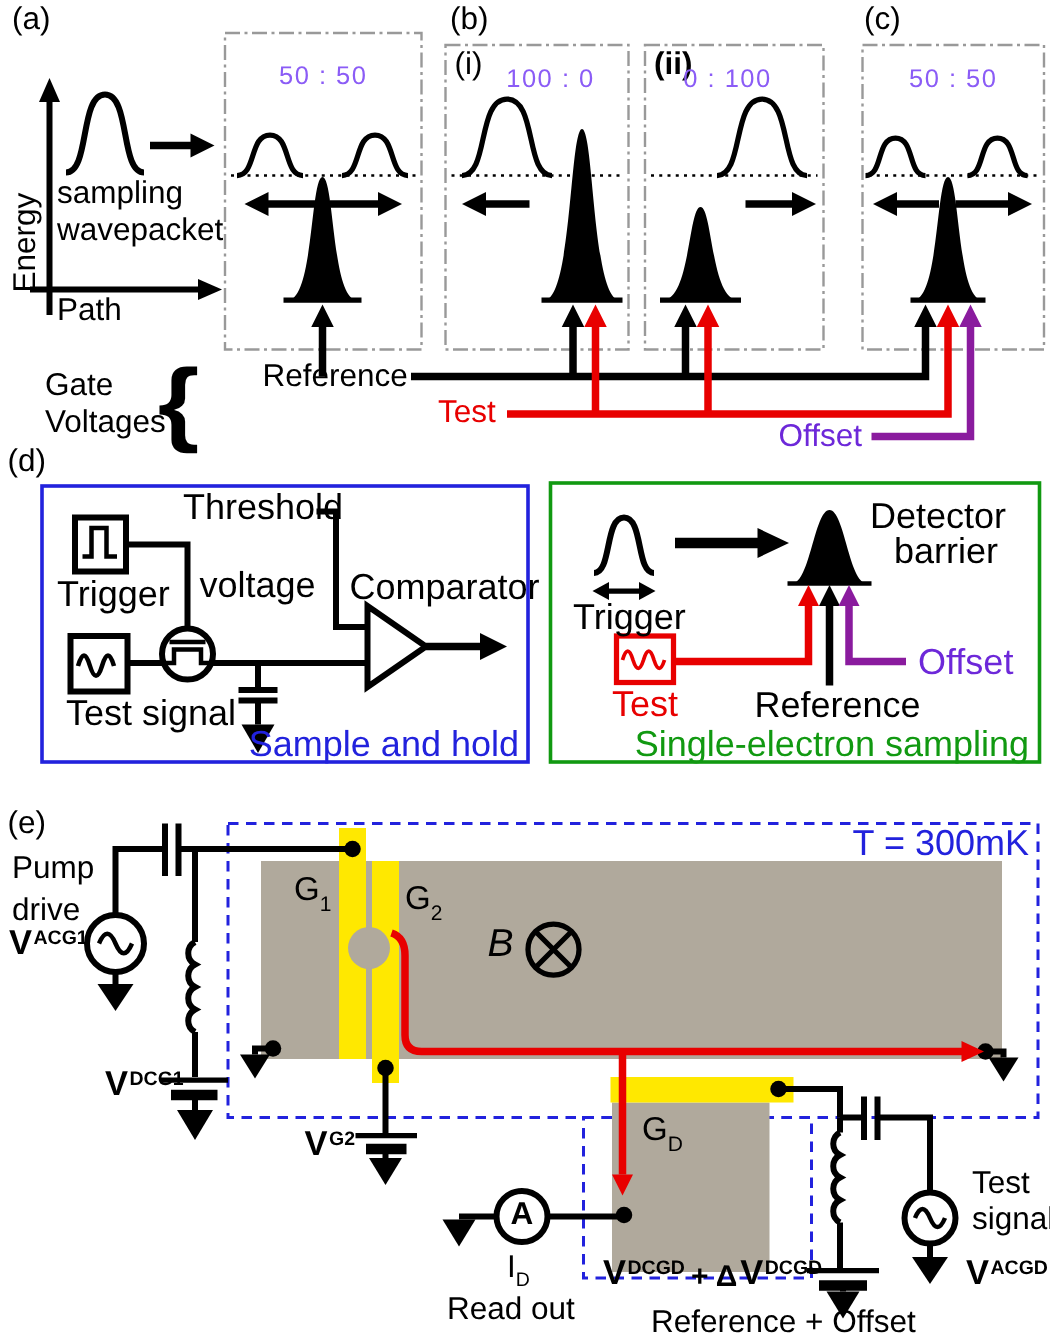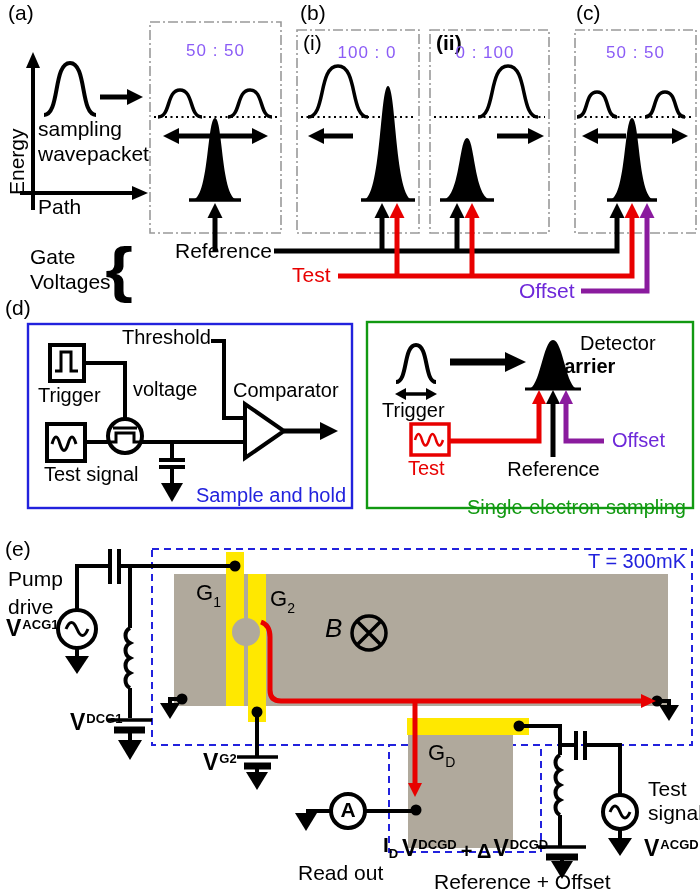--- a/index.html
+++ b/index.html
@@ -1,38 +1,38 @@
 <!DOCTYPE html>
 <html><head>
 <meta charset="utf-8">
 <style>
   html,body{margin:0;padding:0;background:#fff;}
   #fig{position:relative;width:700px;height:895px;background:#fff;overflow:hidden;
        font-family:"Liberation Sans",sans-serif;}
   svg{position:absolute;left:0;top:0;}
   .lbl{position:absolute;color:#000;white-space:nowrap;line-height:1.04;z-index:5;
        font-family:"Liberation Sans",sans-serif;}
-  .f21{font-size:21px;} .f20{font-size:20px;}
+  .f21{font-size:21px;} .f20{font-size:24px;}
   .ratio{font-size:17px;color:#8b5cf6;letter-spacing:1px;}
   .blue{color:#2222DD;} .red{color:#E80000;} .purple{color:#6d28d9;} .green{color:#119911;}
   .ctr{text-align:center;} .rt{text-align:right;}
   .energy{writing-mode:vertical-rl;transform:rotate(180deg);}
   .brace{font-size:62px;font-weight:bold;transform:scaleX(1.15);}
   .bold{font-weight:bold;}
   .ital{font-style:italic;}
   
   .vl{display:inline-flex;align-items:flex-start;font-weight:bold;}
   .vl .b{font-size:23px;line-height:0.9;}
   .vl .plus{font-size:20px;line-height:1;margin:3px 2px 0 4px;}
   .scr{display:inline-flex;justify-content:space-between;margin-left:1px;height:30px;}
   .scr .sp,.scr .sb{font-size:13px;line-height:1;font-weight:bold;}
   .scr.only{justify-content:flex-end;}
   .gl{font-size:22px;}
   .gl .gsub{font-size:14px;vertical-align:-7px;}
-  .idl{font-size:21px;font-weight:bold;margin-left:45px;}
+  .idl{font-size:21px;font-weight:normal;}
   .idl .gsub{font-size:13px;vertical-align:-6px;}
   
   .s3{stroke:#000;stroke-width:3;fill:none;}
   .s35{stroke:#000;stroke-width:3.5;fill:none;}
   .s4{stroke:#000;stroke-width:4;fill:none;}
   .s5{stroke:#000;stroke-width:5;fill:none;}
   .rd{stroke:#E80000;} .pu{stroke:#8A1B9E;}
   .fb{fill:#000;stroke:none;} .fr{fill:#E80000;stroke:none;} .fp{fill:#8A1B9E;stroke:none;}
   .dashbox{fill:none;stroke:#999;stroke-width:1.6;stroke-dasharray:10 3 2 3;}
   .bluebox{fill:none;stroke:#2222DD;stroke-width:2.4;}
@@ -378,22 +378,22 @@
 <div class="lbl f20" style="left:233px;top:380px;">Comparator</div>
 <div class="lbl f20" style="left:38px;top:385px;">Trigger</div>
 <div class="lbl f20" style="left:44px;top:464px;">Test signal</div>
 <div class="lbl f20 blue rt" style="left:150px;top:485px;width:196px;">Sample and hold</div>
 
 <div class="lbl f20" style="left:382px;top:400px;">Trigger</div>
 <div class="lbl f20 red" style="left:408px;top:458px;">Test</div>
 <div class="lbl f20 ctr" style="left:503px;top:459px;width:101px;">Reference</div>
 <div class="lbl f20 purple" style="left:612px;top:430px;">Offset</div>
 <div class="lbl f20" style="left:580px;top:333px;">Detector</div>
-<div class="lbl f20" style="left:552px;top:356px;font-weight:bold;">barrier</div>
-<div class="lbl f20 green rt" style="left:380px;top:497px;width:306px;">Single-electron sampling</div>
+<div class="lbl f20" style="left:596px;top:356px;">barrier</div>
+<div class="lbl f20 green rt" style="left:380px;top:485px;width:306px;">Single-electron sampling</div>
 
 <div class="lbl f21" style="left:5px;top:538px;">(e)</div>
 <div class="lbl f21" style="left:8px;top:568px;">Pump</div>
 <div class="lbl f21" style="left:8px;top:596px;">drive</div>
 <div class="lbl f20 blue rt" style="left:480px;top:551px;width:206px;">T = 300mK</div>
 
 <div class="lbl vl" style="left:6px;top:618px;">
   <span class="b">V</span>
   <span class="scr">
         <span class="sp">AC</span>

